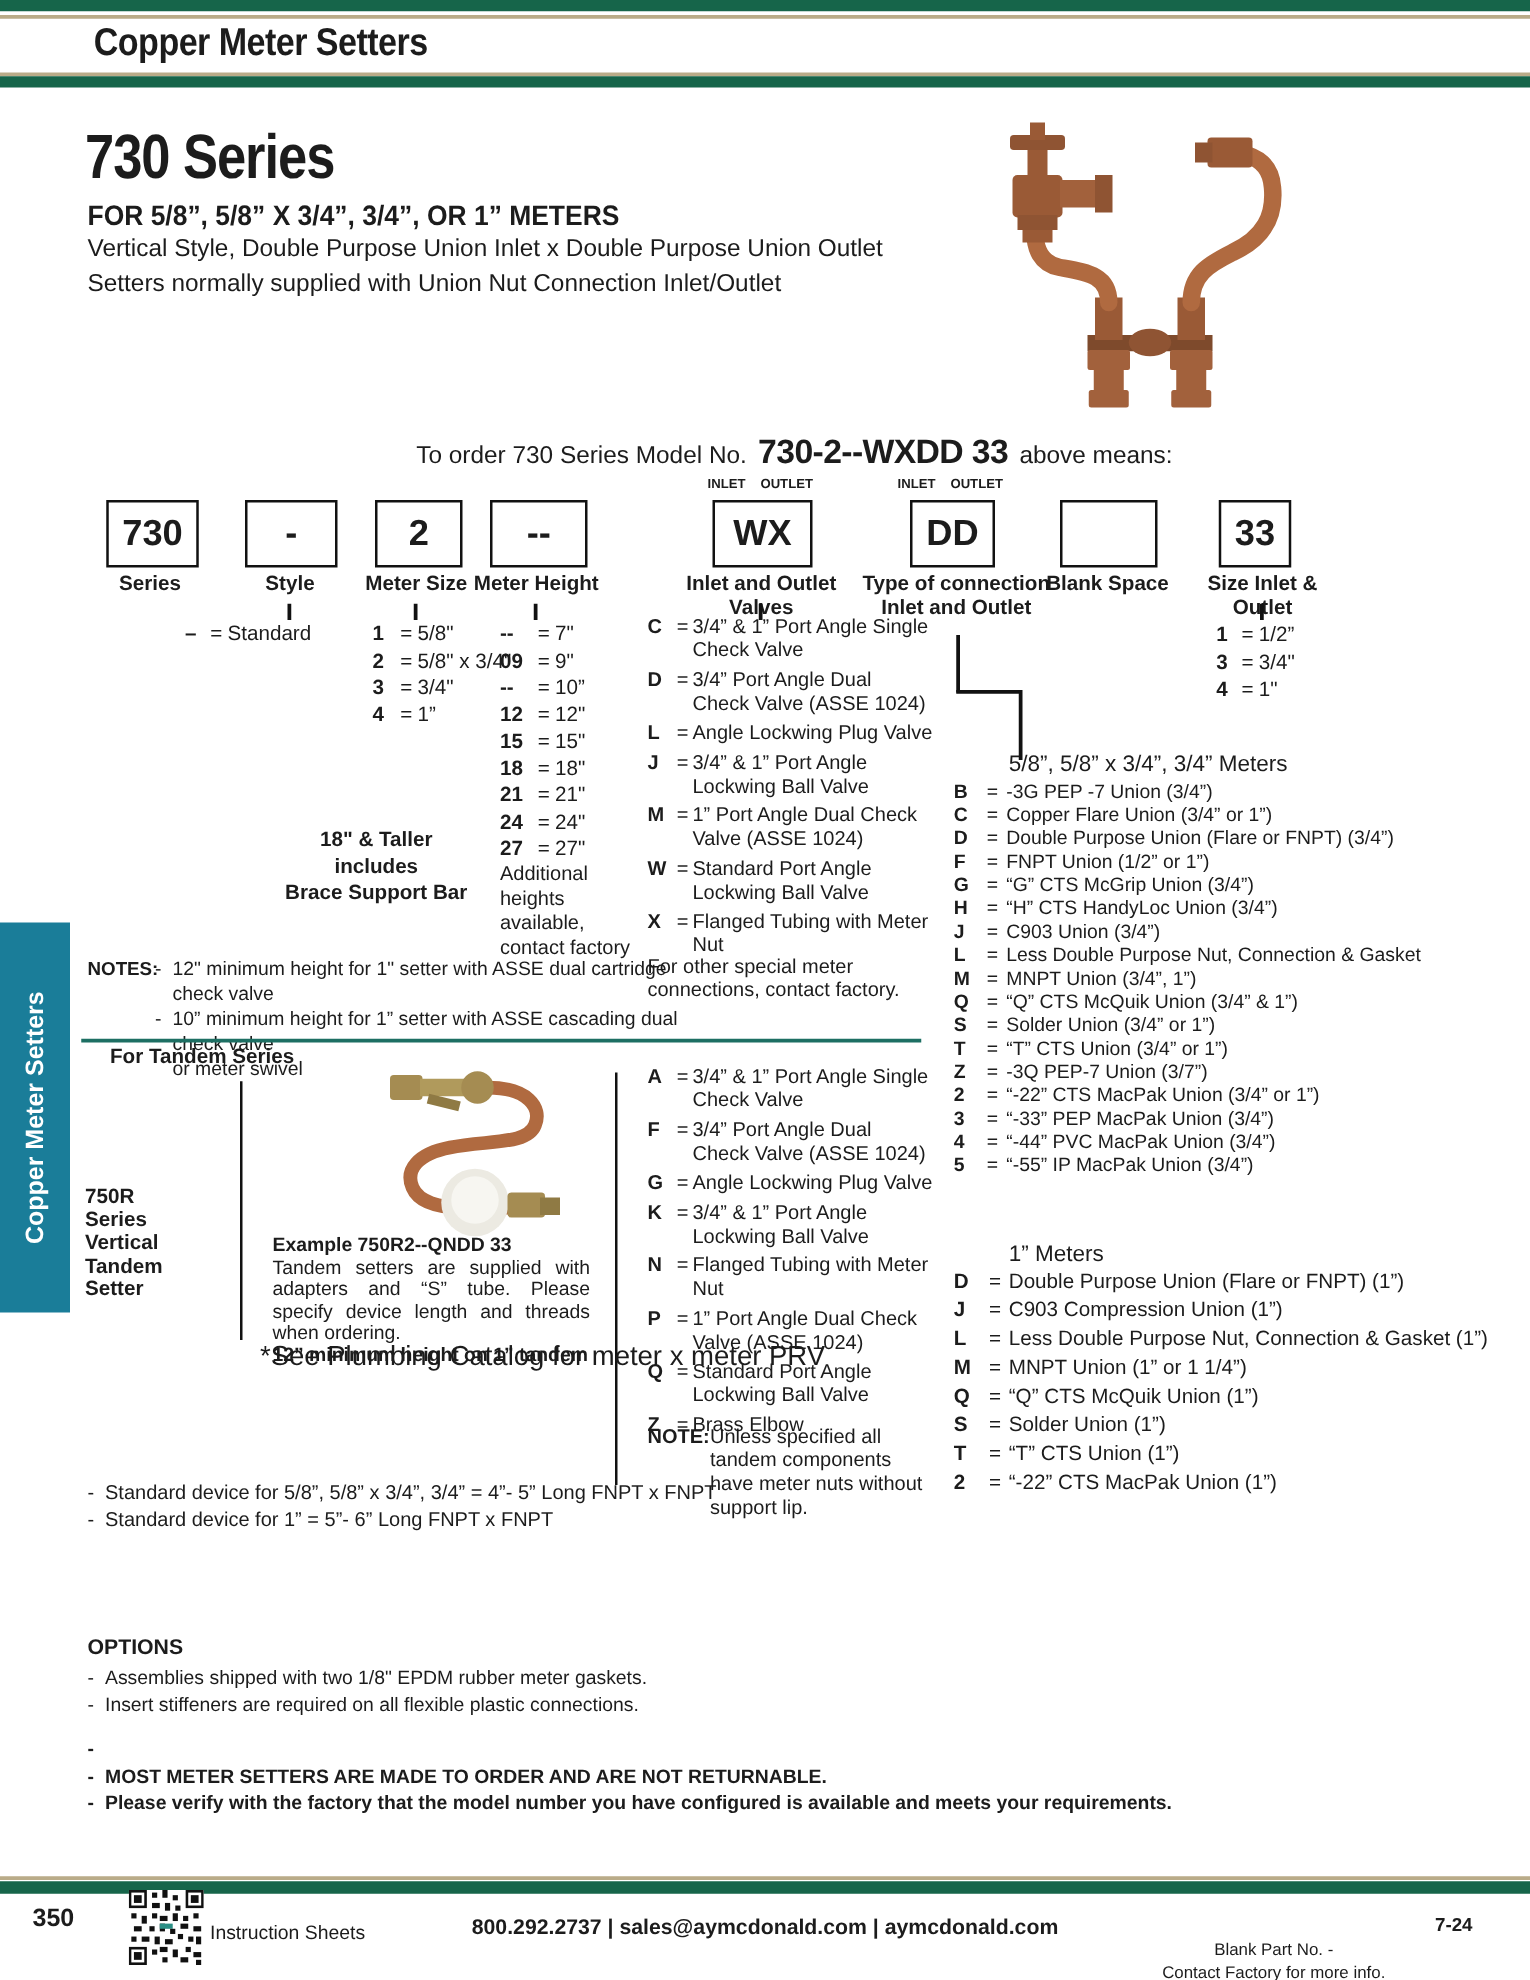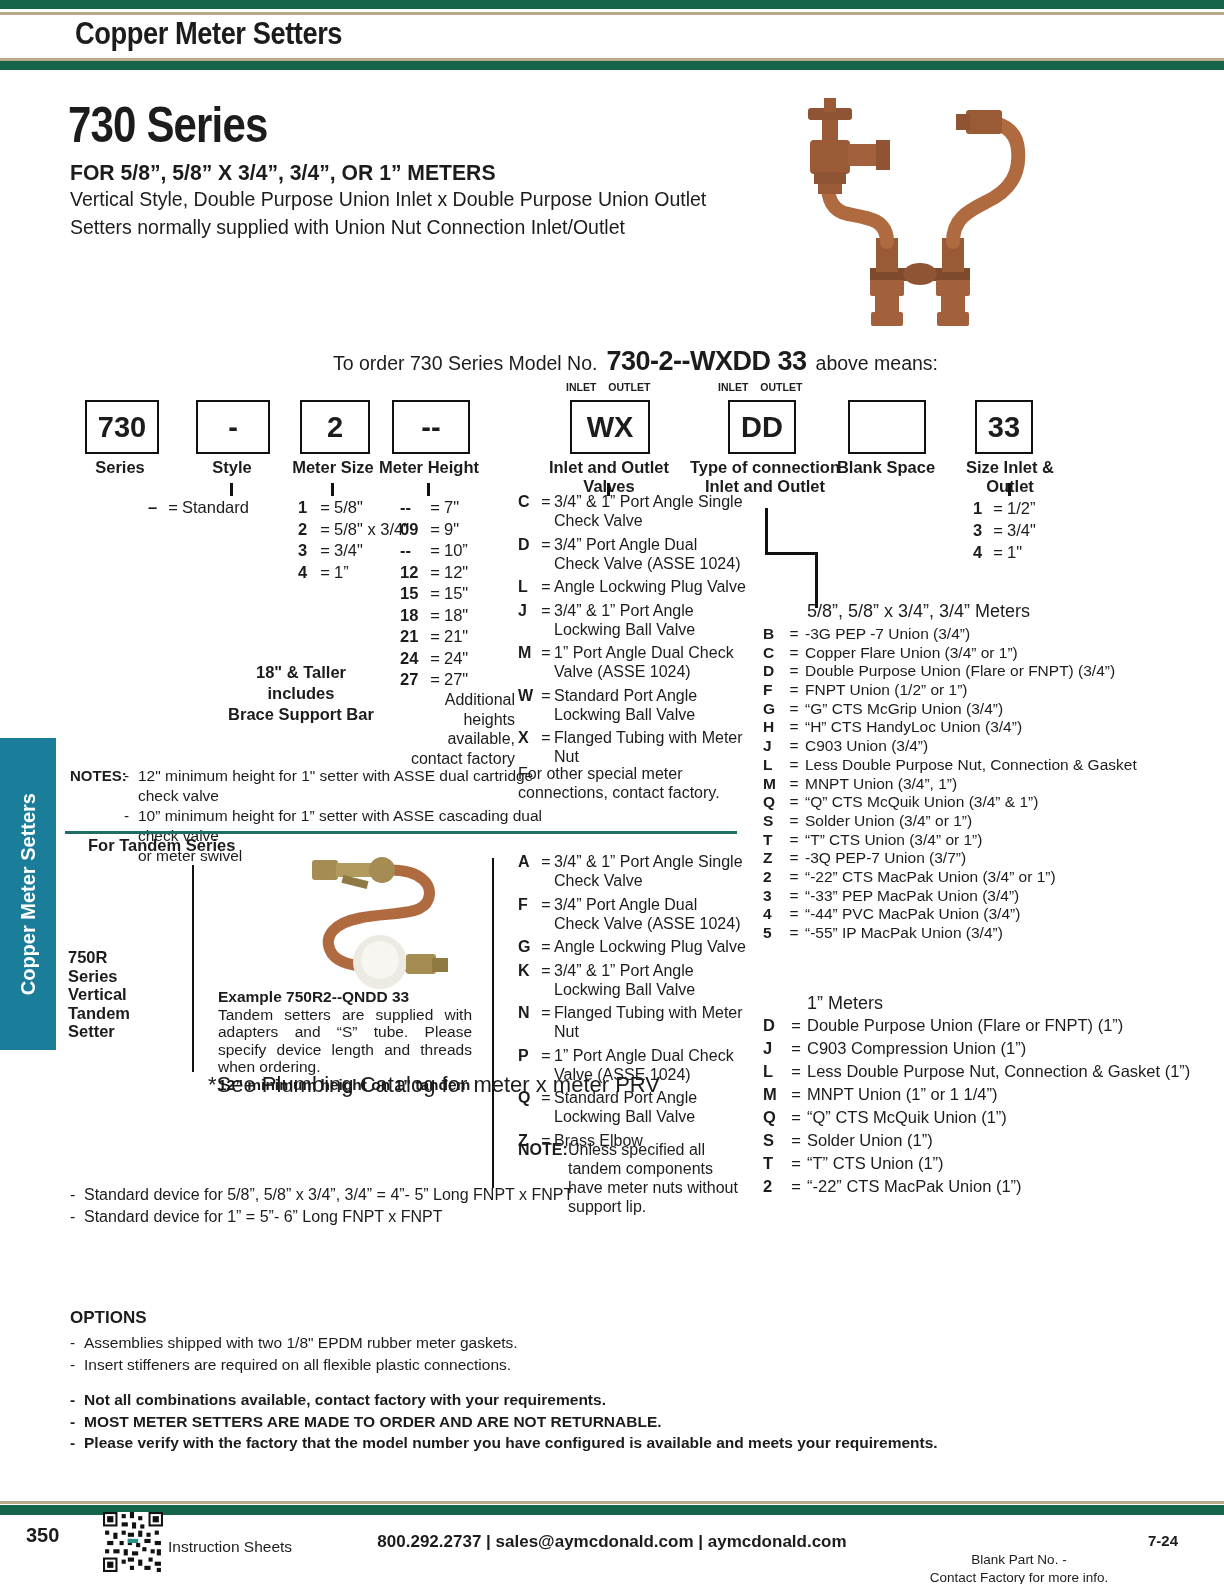--- a/index.html
+++ b/index.html
@@ -45,21 +45,21 @@
   .size-list .kv-eq{width:18px;}
   .conn-list{font-size:15.5px;}
   .conn-list .kv-row{height:18.7px;white-space:nowrap;}
   .conn-list .kv-code{width:20px;}
   .conn-list .kv-eq{width:22px;}
   .conn-list2{font-size:16.5px;}
   .conn-list2 .kv-row{height:23px;white-space:nowrap;}
   .conn-list2 .kv-code{width:22px;}
   .conn-list2 .kv-eq{width:22px;}
   .conn-head{font-size:18px;font-weight:normal;white-space:nowrap;margin-left:44px;}
-  .height-note{left:400px;top:690px;width:115px;font-size:16px;line-height:19.5px;text-align:right;}
+  .height-note{left:400px;top:690px;width:115px;font-size:16px;line-height:19.5px;}
   .brace-note{left:222px;top:662px;width:158px;font-size:16.5px;font-weight:bold;
               line-height:21px;text-align:center;}
   .valves-note{left:518px;top:764px;width:232px;font-size:16px;line-height:19px;}
   
   .zline{background:#111;}
   
   .notes-label{left:70px;top:767px;font-size:15px;font-weight:bold;}
   .notes-body{left:124px;top:766px;width:420px;font-size:15.5px;line-height:20px;}
   .note-row{display:flex;}
   .note-prefix{width:14px;flex:0 0 auto;}
@@ -646,21 +646,20 @@
 
       <div class="note-row">
         <span class="note-prefix">-</span>
         <span>Insert stiffeners are required on all flexible plastic connections.</span>
       </div>
     </div>
   <div class="abs options-list bold">
 
       <div class="note-row">
         <span class="note-prefix">-</span>
-        <span>Not all combinations available, contact factory with your requirements.</span>
       </div>
 
       <div class="note-row">
         <span class="note-prefix">-</span>
         <span>MOST METER SETTERS ARE MADE TO ORDER AND ARE NOT RETURNABLE.</span>
       </div>
 
       <div class="note-row">
         <span class="note-prefix">-</span>
         <span>Please verify with the factory that the model number you have configured is available and meets your requirements.</span>

